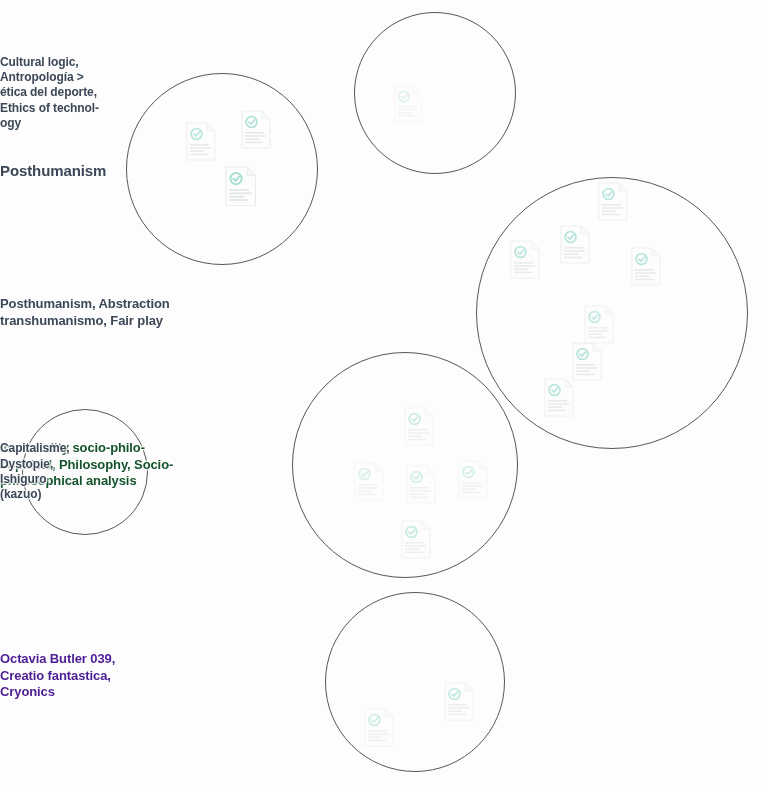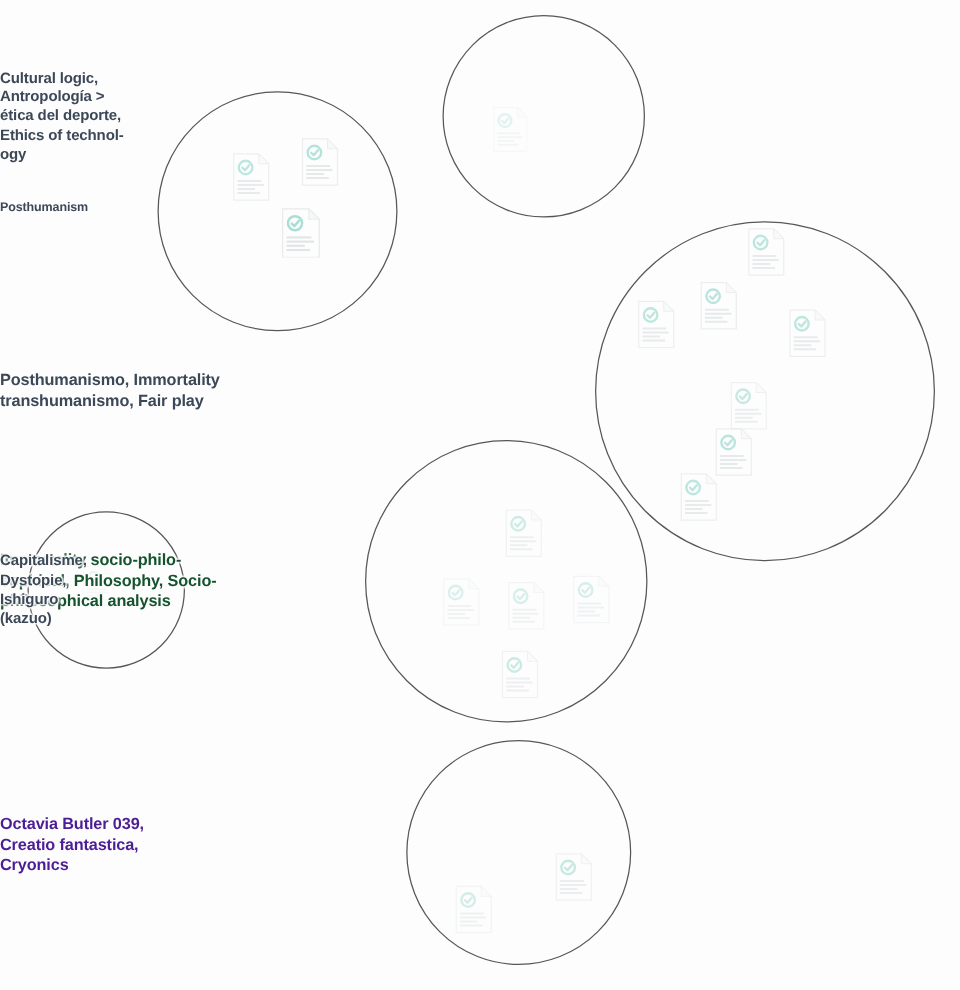--- a/index.html
+++ b/index.html
@@ -99,21 +99,21 @@
             <g fill="#b9c3c6">
               <rect x="4" y="22" width="19" height="1.6"></rect>
               <rect x="4" y="25.2" width="21" height="1.6"></rect>
               <rect x="4" y="28.4" width="14" height="1.6"></rect>
               <rect x="4" y="31.6" width="18" height="1.6"></rect>
             </g>
           </svg>
         </div>
       </div>
     </div>
-    <div class="cluster-label" style="font-size: 10px; color: rgb(60, 72, 88); left: 0px; width: 768px; top: 160.68px; text-shadow: rgb(253, 253, 253) 0px 0px 3px, rgb(253, 253, 253) 0px 0px 3px, rgb(253, 253, 253) 1px 0px 2px, rgb(253, 253, 253) -1px 0px 2px, rgb(253, 253, 253) 0px 1px 2px, rgb(253, 253, 253) 0px -1px 2px;">Posthumanism</div>
+    <div class="cluster-label" style="font-size: 15px; color: rgb(60, 72, 88); left: 0px; width: 768px; top: 160.68px; text-shadow: rgb(253, 253, 253) 0px 0px 3px, rgb(253, 253, 253) 0px 0px 3px, rgb(253, 253, 253) 1px 0px 2px, rgb(253, 253, 253) -1px 0px 2px, rgb(253, 253, 253) 0px 1px 2px, rgb(253, 253, 253) 0px -1px 2px;">Posthumanism</div>
     <div class="cluster" title="Cultural logic" style="left: 354px; top: 12px; width: 162px; height: 162px; border-color: rgb(87, 87, 87);">
       <div class="doc-layer">
         <div class="doc" style="left: 38.75px; top: 72.475px; width: 28.5px; height: 37.05px; opacity: 0.13;">
           <svg viewBox="0 0 30 39" xmlns="http://www.w3.org/2000/svg" style="width: 28.5px; height: 37.05px;">
             <path d="M1 1 H21 L29 9 V38 H1 Z" fill="#ffffff" stroke="#c9d2d0" stroke-width="1"></path>
             <path d="M21 1 L29 9 H21 Z" fill="#eef3f2" stroke="#c9d2d0" stroke-width="0.8"></path>
             <circle cx="10.5" cy="12" r="5.4" fill="none" stroke="#2eb398" stroke-width="1.9"></circle>
             <path d="M8 12.2 l2 2 l3.4 -4" fill="none" stroke="#2eb398" stroke-width="1.9" stroke-linecap="round" stroke-linejoin="round"></path>
             <g fill="#b9c3c6">
               <rect x="4" y="22" width="19" height="1.6"></rect>
@@ -225,21 +225,21 @@
             <g fill="#b9c3c6">
               <rect x="4" y="22" width="19" height="1.6"></rect>
               <rect x="4" y="25.2" width="21" height="1.6"></rect>
               <rect x="4" y="28.4" width="14" height="1.6"></rect>
               <rect x="4" y="31.6" width="18" height="1.6"></rect>
             </g>
           </svg>
         </div>
       </div>
     </div>
-    <div class="cluster-label" style="font-size: 13px; color: rgb(60, 72, 88); left: 0px; width: 768px; top: 296.36px; text-shadow: rgb(253, 253, 253) 0px 0px 3px, rgb(253, 253, 253) 0px 0px 3px, rgb(253, 253, 253) 1px 0px 2px, rgb(253, 253, 253) -1px 0px 2px, rgb(253, 253, 253) 0px 1px 2px, rgb(253, 253, 253) 0px -1px 2px;">Posthumanismo, Immortality
+    <div class="cluster-label" style="font-size: 13px; color: rgb(60, 72, 88); left: 0px; width: 768px; top: 296.36px; text-shadow: rgb(253, 253, 253) 0px 0px 3px, rgb(253, 253, 253) 0px 0px 3px, rgb(253, 253, 253) 1px 0px 2px, rgb(253, 253, 253) -1px 0px 2px, rgb(253, 253, 253) 0px 1px 2px, rgb(253, 253, 253) 0px -1px 2px;">Posthumanism, Abstraction
 transhumanismo, Fair play</div>
     <div class="cluster" title="Immortality socio-philosophical" style="left: 292px; top: 352px; width: 226px; height: 226px; border-color: rgb(87, 87, 87);">
       <div class="doc-layer">
         <div class="doc" style="left: 111px; top: 53.5px; width: 30px; height: 39px; opacity: 0.22;">
           <svg viewBox="0 0 30 39" xmlns="http://www.w3.org/2000/svg" style="width: 30px; height: 39px;">
             <path d="M1 1 H21 L29 9 V38 H1 Z" fill="#ffffff" stroke="#c9d2d0" stroke-width="1"></path>
             <path d="M21 1 L29 9 H21 Z" fill="#eef3f2" stroke="#c9d2d0" stroke-width="0.8"></path>
             <circle cx="10.5" cy="12" r="5.4" fill="none" stroke="#2eb398" stroke-width="1.9"></circle>
             <path d="M8 12.2 l2 2 l3.4 -4" fill="none" stroke="#2eb398" stroke-width="1.9" stroke-linecap="round" stroke-linejoin="round"></path>
             <g fill="#b9c3c6">

